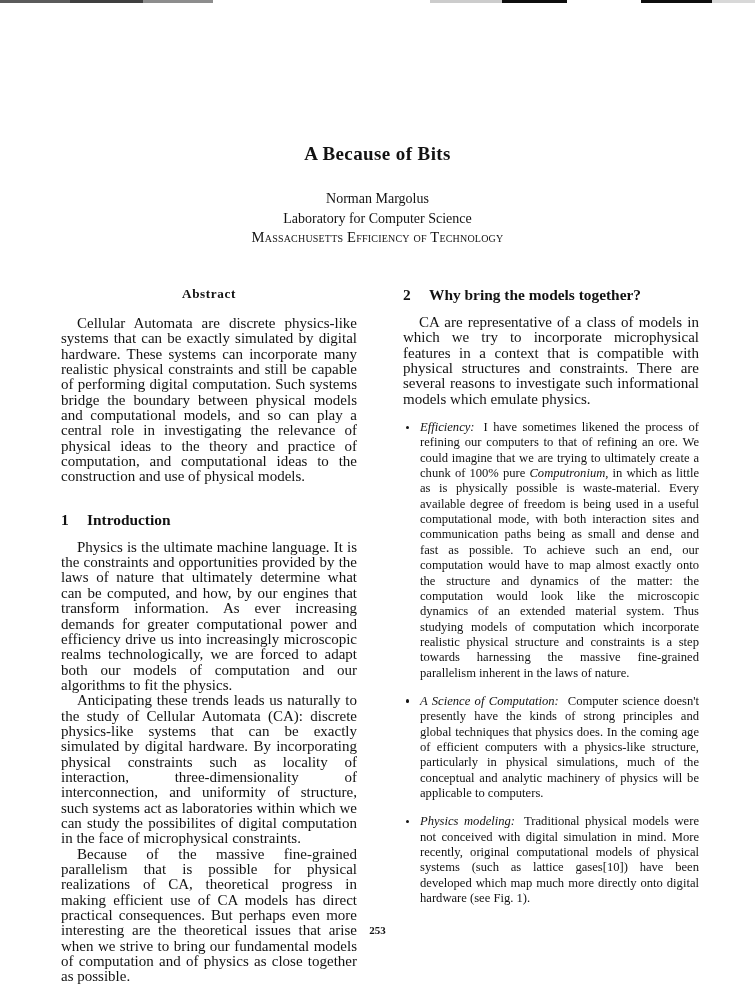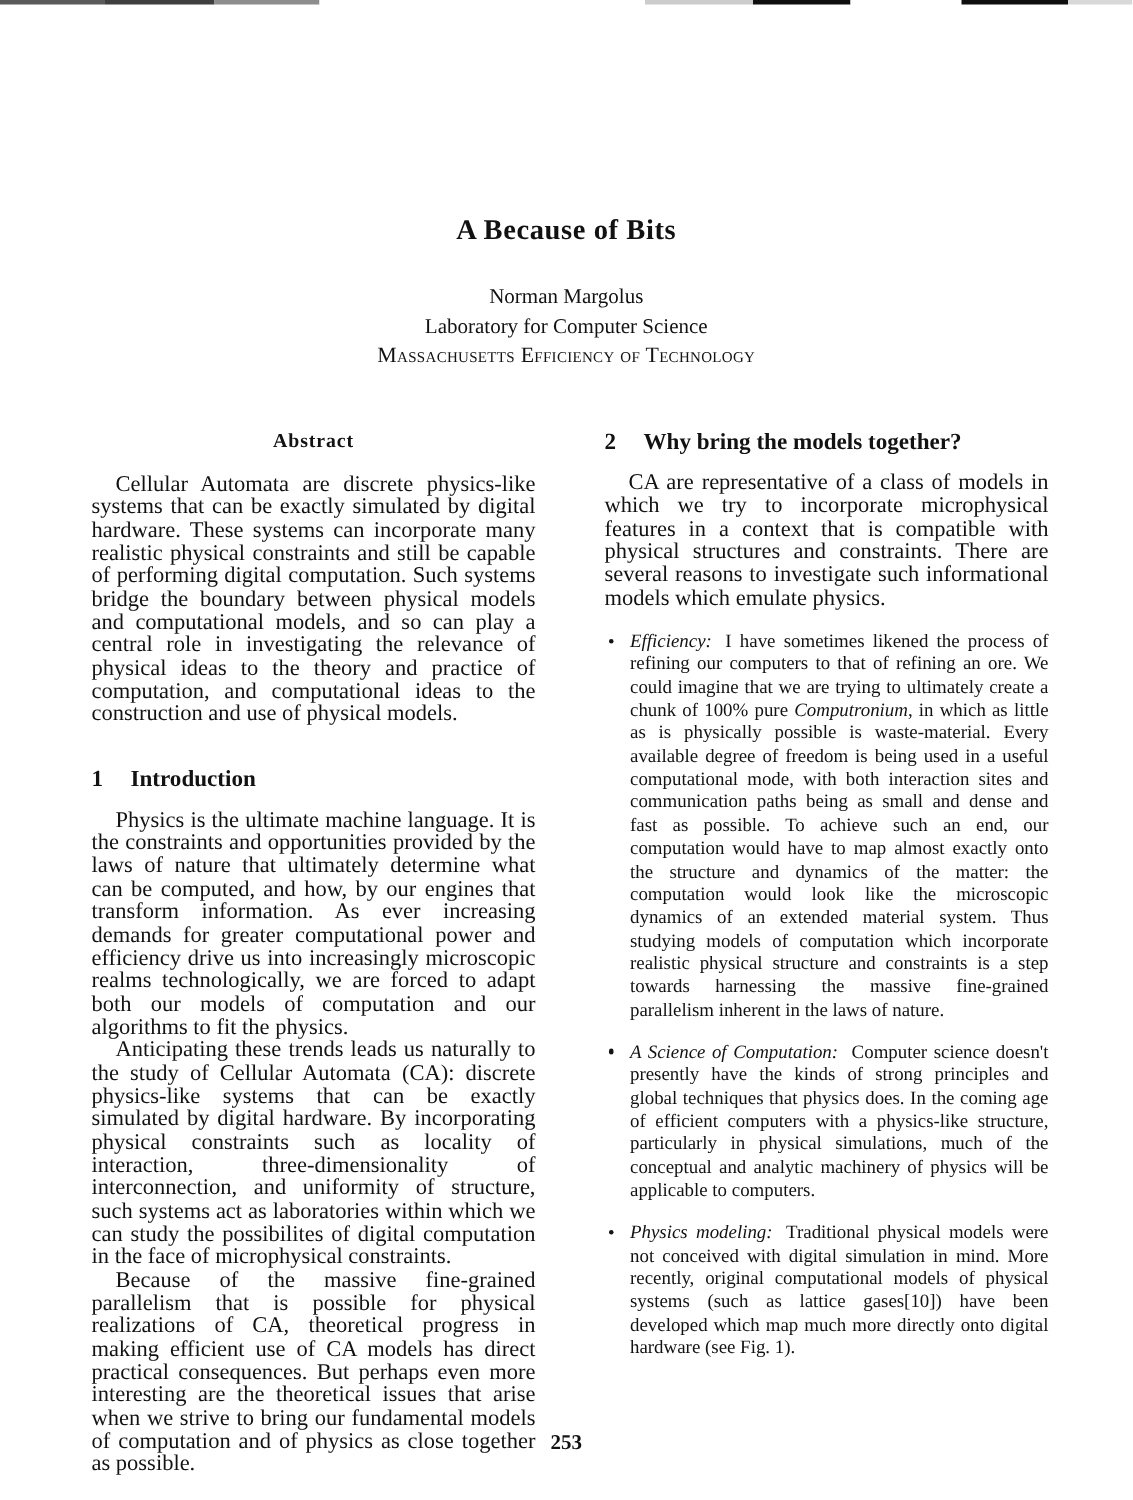--- a/index.html
+++ b/index.html
@@ -138,25 +138,25 @@
   }
   .lead-in {
     font-style: italic;
   }
   .lead-gap { display: inline-block; width: 9px; }
   em { font-style: italic; }
 
   
   .page-number {
     position: absolute;
-    top: 955px;
+    top: 924px;
     left: 0;
     width: 755px;
     text-align: center;
-    font-size: 14px;
+    font-size: 11px;
     font-weight: bold;
   }
   .copyright {
     position: absolute;
     top: 980px;
     left: 61px;
     font-size: 8.2px;
     letter-spacing: 0.1px;
     margin-top: 42px;
   }

